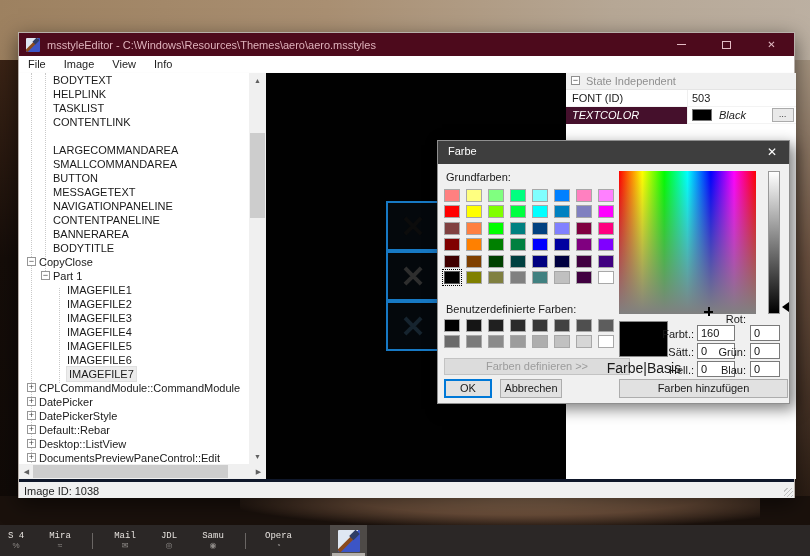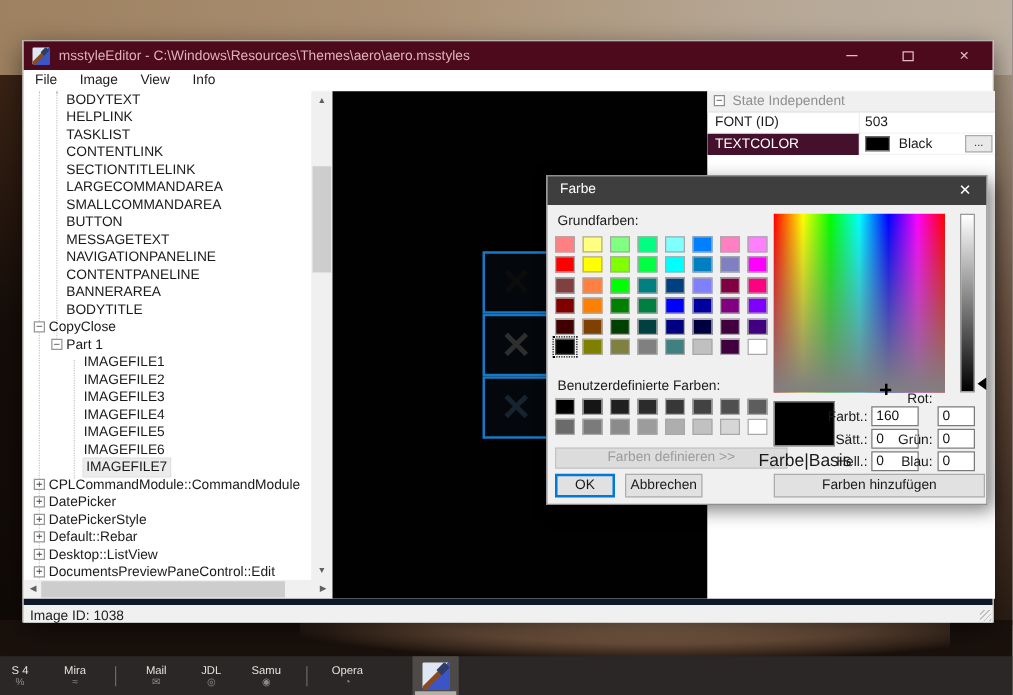--- a/index.html
+++ b/index.html
@@ -14,21 +14,21 @@
   .desk-left { position:absolute; left:0; top:60px; width:18px; height:440px;
     background:linear-gradient(180deg,#3a2315,#150d09 45%,#100a07); }
   .desk-bottom { position:absolute; left:0; top:496px; width:810px; height:60px; background:#1a110c; }
   .desk-chair { position:absolute; left:240px; top:496px; width:520px; height:30px;
     background:radial-gradient(ellipse at 55% 0%, #97765a 0%, #6b4e3a 45%, rgba(30,18,12,0) 78%); }
 
   
   .taskbar { position:absolute; left:0; top:525px; width:810px; height:31px; background:#2b2726; display:flex; align-items:center; }
   .tb-items { display:flex; align-items:center; margin-left:-6px; }
   .tb-item { display:flex; flex-direction:column; align-items:center; margin:0 9px; min-width:26px; }
-  .tb-label { font-size:9px; color:#e6e2de; line-height:10px; white-space:nowrap; }
+  .tb-label { font-size:9px; color:#e6e2de; line-height:10px; white-space:nowrap;font-family:Liberation Mono, monospace; }
   .tb-ico { font-size:8px; color:#8f8b88; line-height:10px; }
   .tb-sep { width:1px; height:16px; background:#6a6664; margin:0 10px; }
   .tb-app { position:absolute; left:330px; top:0; width:37px; height:31px; background:#4e4a47; display:flex; align-items:center; justify-content:center; }
   .tb-app-underline { position:absolute; left:332px; top:553px; width:33px; height:3px; background:#b3afaa; }
 
   
   .app-icon { position:relative; width:14px; height:14px; background:linear-gradient(135deg,#dfe7f2 0 46%,#3c55c6 46% 100%); overflow:hidden; border-radius:1px; }
   .app-icon::before { content:""; position:absolute; left:-2px; top:6px; width:16px; height:3px; background:#8a4a1d; transform:rotate(-45deg); }
   .app-icon::after { content:""; position:absolute; left:7px; top:1px; width:6px; height:4px; background:#2e3d66; transform:rotate(-45deg); }
   .app-icon.big { width:22px; height:22px; }
@@ -77,21 +77,21 @@
   .prop-head .txt { position:absolute; left:20px; top:1px; line-height:15px; color:#8f8f8f; }
   .prop-row { position:absolute; left:0; width:100%; height:17px; border-bottom:1px solid #f3f3f3; }
   .prop-name { position:absolute; left:0; top:0; width:122px; height:17px; padding-left:6px; line-height:16px; color:#1a1a1a; border-right:1px solid #efefef; }
   .prop-val { position:absolute; left:126px; top:0; line-height:16px; color:#1a1a1a; }
   .row-textcolor .prop-name { background:#45102c; color:#fff; }
   .color-chip { position:absolute; left:126px; top:2px; width:20px; height:12px; background:#000; border:1px solid #777; }
   .dots-btn { position:absolute; right:2px; top:1px; width:22px; height:14px; background:#e9e9e9; border:1px solid #ababab; font-size:9px; line-height:11px; text-align:center; color:#333; }
   .black-label { position:absolute; left:153px; top:0; line-height:16px; }
 
   
-  .statusbar { position:absolute; left:0; top:446px; width:100%; height:19px; background:#f0f0f0; border-top:5px solid #0f172a; font-size:11px; color:#222; line-height:18px; padding-left:5px; }
+  .statusbar { position:absolute; left:0; top:446px; width:100%; height:19px; background:#f0f0f0; border-top:3px solid #0f172a; font-size:11px; color:#222; line-height:18px; padding-left:5px; }
   .grip { position:absolute; right:1px; bottom:1px; width:9px; height:9px;
     background:repeating-linear-gradient(135deg, transparent 0 2px, #c0c0c0 2px 3px); }
 
   
   .dlg { position:absolute; left:437px; top:140px; width:353px; height:264px; background:#f0f0f0;
     border:1px solid #8f8f8f; box-shadow:5px 5px 14px rgba(0,0,0,.5); }
   .dlg-title { position:absolute; left:0; top:0; width:100%; height:23px; background:#3e3e3e; }
   .dlg-title .txt { position:absolute; left:10px; top:4px; font-size:11px; color:#fff; }
   .dlg-close { position:absolute; right:8px; top:3px; width:18px; height:17px; color:#fff; font-size:12px; text-align:center; line-height:17px; }
   .dlg-label { position:absolute; font-size:11px; color:#1a1a1a; }
@@ -158,23 +158,20 @@
         </div>
         <div class="tree-row" style="top: 14px;">
           <span class="lbl" style="left: 34px;">HELPLINK</span>
         </div>
         <div class="tree-row" style="top: 28px;">
           <span class="lbl" style="left: 34px;">TASKLIST</span>
         </div>
         <div class="tree-row" style="top: 42px;">
           <span class="lbl" style="left: 34px;">CONTENTLINK</span>
         </div>
-        <div class="tree-row" style="top: 56px;">
-          <span class="lbl" style="left: 34px;">SECTIONTITLELINK</span>
-        </div>
         <div class="tree-row" style="top: 70px;">
           <span class="lbl" style="left: 34px;">LARGECOMMANDAREA</span>
         </div>
         <div class="tree-row" style="top: 84px; padding-left: 45px;">
           <span class="lbl" style="left: 34px;">SMALLCOMMANDAREA</span>
         </div>
         <div class="tree-row" style="top: 112px;">
           <span class="lbl" style="left: 34px;">MESSAGETEXT</span>
         </div>
         <div class="tree-row" style="top: 98px;">
@@ -266,21 +263,21 @@
 
   <div class="props">
     <div class="prop-head">
       <span class="minus">−</span>
       <span class="txt">State Independent</span>
     </div>
     <div class="prop-row" style="top:17px;">
       <span class="prop-name">FONT (ID)</span>
       <span class="prop-val">503</span>
     </div>
-    <div class="prop-row row-textcolor" style="top:34px;">
+    <div class="prop-row row-textcolor" style="top:34px;font-style:italic;">
       <span class="prop-name">TEXTCOLOR</span>
       <span class="color-chip"></span>
       <span class="prop-val black-label">Black</span>
       <span class="dots-btn">...</span>
     </div>
   </div>
 
   <div class="statusbar">
     <span>Image ID: 1038</span>
     <div class="grip"></div>

